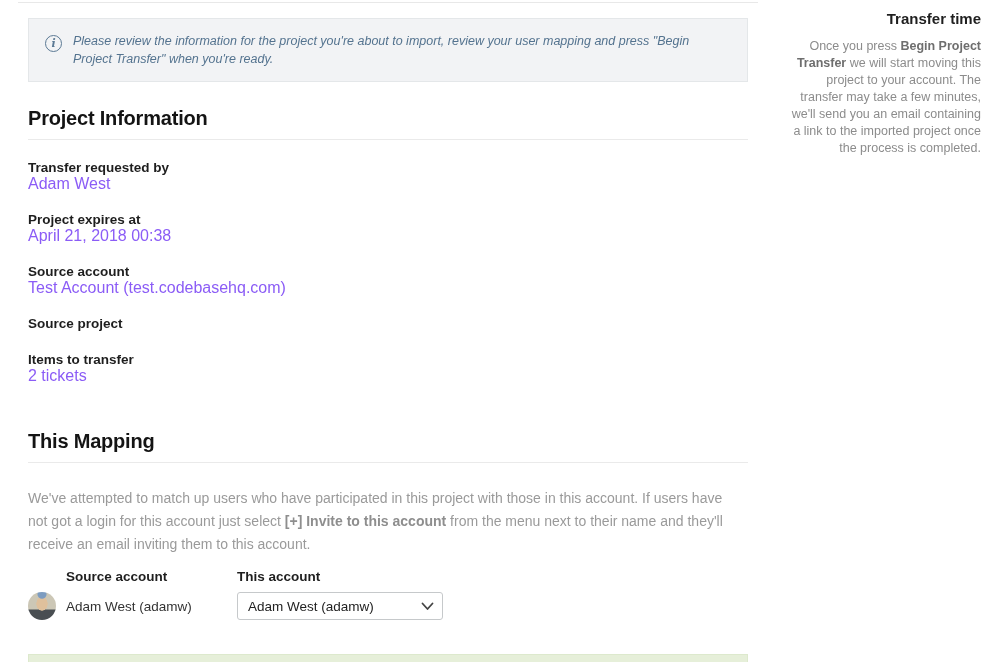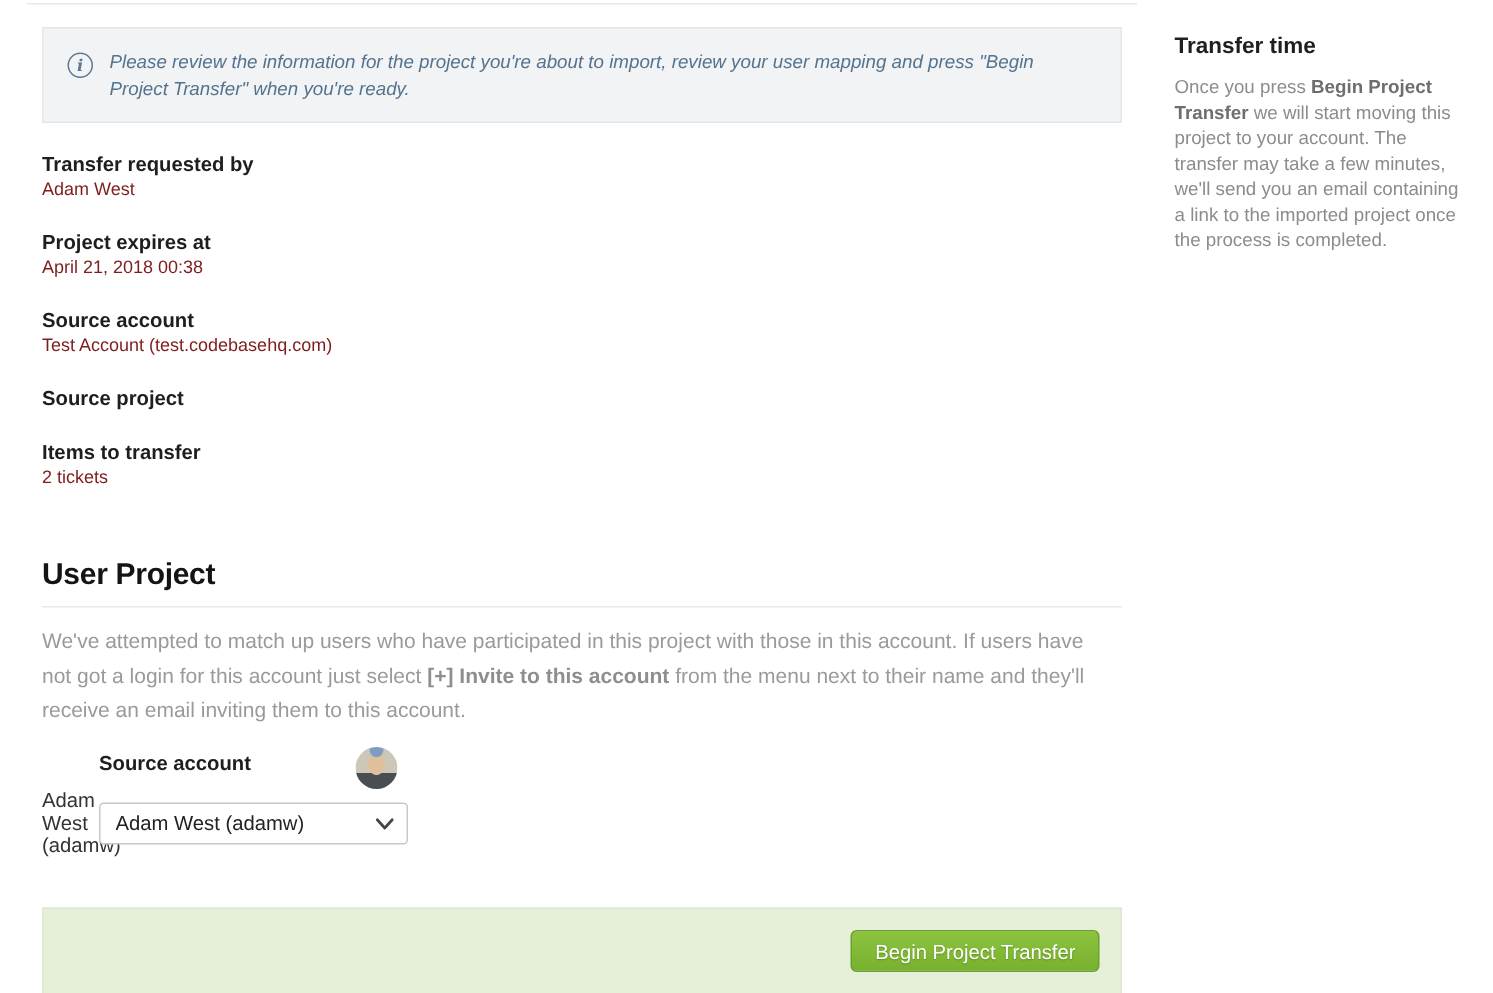--- a/index.html
+++ b/index.html
@@ -26,23 +26,23 @@
 
   h2.section {
     font-size:20px; font-weight:bold; color:#141414; letter-spacing:-0.2px;
     margin:25px 0 0; padding:0 0 9px; border-bottom:1px solid #eaeaea;
   }
   h2.um { margin-top:46px; }
 
   .field { margin-top:12px; }
   .field:first-of-type { margin-top:15px; }
   .field .lbl { font-weight:bold; font-size:13.5px; color:#1e1e1e; line-height:16px;margin-top:20px; }
-  .field .val { font-size:12px; color:#7f1d1d; line-height:16px; }
+  .field .val { font-size:16px; color:#8b5cf6; line-height:16px; }
 
-  .desc { margin:11px 0 0; font-size:14px; line-height:23px; color:#9a9a9a; max-width:715px; }
+  .desc { margin:24px 0 0; font-size:14px; line-height:23px; color:#9a9a9a; max-width:715px; }
   .desc b { color:#8e8e8e; }
 
   .map-table { margin-top:13px; display:grid; grid-template-columns:38px 171px 230px; align-items:center; }
   .map-head { font-weight:bold; font-size:13.5px; color:#1e1e1e; padding-bottom:8px; }
   .map-cell { font-size:13.5px; color:#333; }
   .avatar {
     width:28px; height:28px; border-radius:50%; overflow:hidden;
     background:
       radial-gradient(circle at 50% 8%, #7d9cc0 0 4px, rgba(0,0,0,0) 5px),
       radial-gradient(9px 11px at 50% 42%, #dfc09c 0 60%, rgba(0,0,0,0) 65%),
@@ -61,38 +61,39 @@
     margin-top:34px; height:61px; background:#e6efd9; border:1px solid #dde9cd; position:relative;
   }
   .btn {
     position:absolute; right:14px; top:14px; height:28px; padding:0 15px;
     background:linear-gradient(#8cc43e, #78b12f);
     border:1px solid #69a126; border-radius:4px;
     color:#fff; font-size:13.5px; font-family:"Liberation Sans", sans-serif;
     text-shadow:0 1px 1px rgba(0,0,0,.25); cursor:pointer;
   }
 
-  .sidebar { position:absolute; left:783px; top:22px; width:198px; }
+  .sidebar { position:absolute; left:783px; top:10px; width:198px;text-align:right; }
   .sidebar h3 { margin:0; font-size:15px; font-weight:bold; color:#1f1f1f; }
   .sidebar p { margin:11px 0 16px; font-size:12.5px; line-height:17px; color:#8c8c8c; }
   .sidebar p b { color:#6e6e6e; }
 </style>
 </head>
 <body>
 
 <div class="page">
   <div class="top-rule"></div>
 
   <div class="main">
 
     <div class="banner">
       <span class="info-icon">i</span>
       <p>Please review the information for the project you're about to import, review your user mapping and press "Begin Project Transfer" when you're ready.</p>
     </div>
 
+    <h2 class="section">Project Information</h2>
 
     <div class="field">
       <div class="lbl">Transfer requested by</div>
       <div class="val">Adam West</div>
     </div>
     <div class="field">
       <div class="lbl">Project expires at</div>
       <div class="val">April 21, 2018 00:38</div>
     </div>
     <div class="field">
@@ -100,27 +101,28 @@
       <div class="val">Test Account (test.codebasehq.com)</div>
     </div>
     <div class="field">
       <div class="lbl">Source project</div>
     </div>
     <div class="field">
       <div class="lbl">Items to transfer</div>
       <div class="val">2 tickets</div>
     </div>
 
-    <h2 class="section um">User Project</h2>
+    <h2 class="section um">This Mapping</h2>
 
     <p class="desc"><span>We've attempted to match up users who have participated in this project with those in this account. If users have not got a login for this account just select </span><b>[+] Invite to this account</b><span> from the menu next to their name and they'll receive an email inviting them to this account.</span></p>
 
     <div class="map-table">
       <div class="map-head"></div>
       <div class="map-head">Source account</div>
+      <div class="map-head">This account</div>
 
       <div class="map-cell">
         <div class="avatar"></div>
       </div>
       <div class="map-cell">Adam West (adamw)</div>
       <div class="map-cell">
         <span class="select-wrap" style="display:inline-block">
           <select>
             <option>Adam West (adamw)</option>
           </select>

